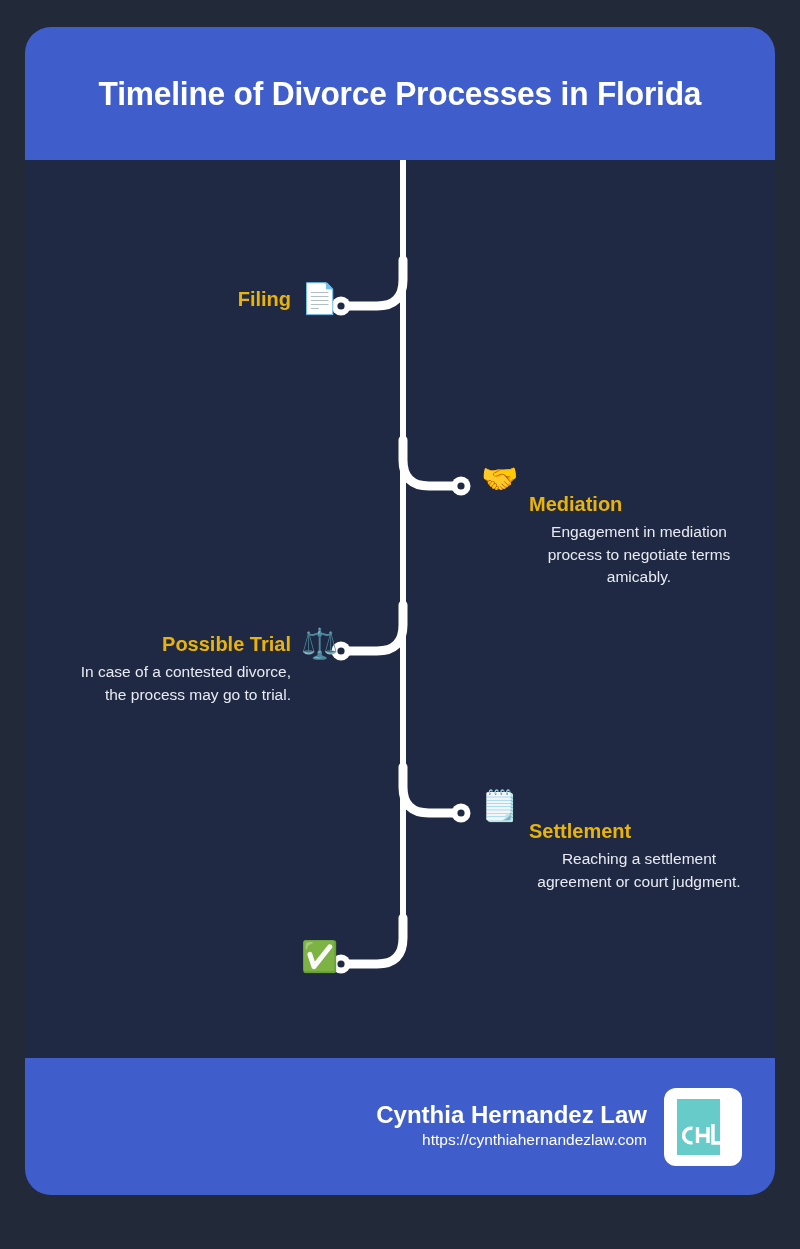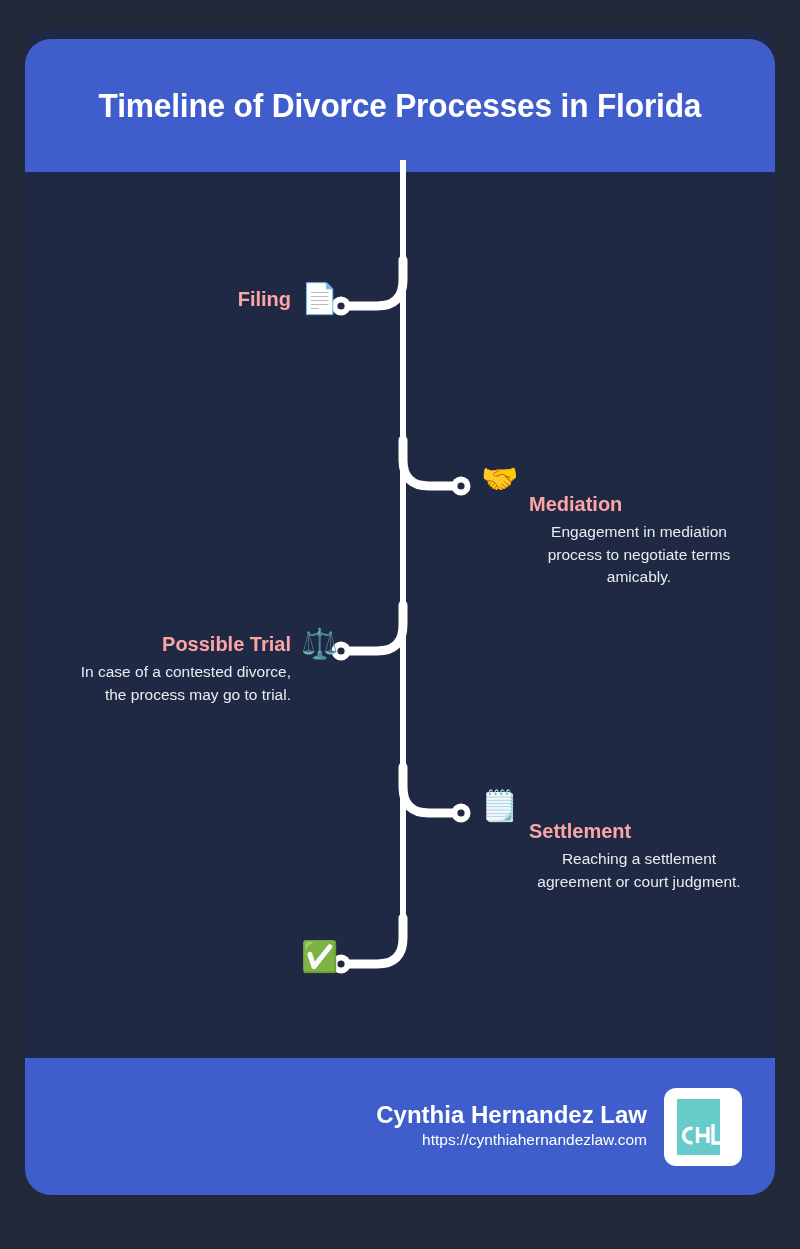--- a/index.html
+++ b/index.html
@@ -24,21 +24,21 @@
     width: 750px;
     height: 1168px;
     background: #202943;
     border-radius: 26px;
   }
 
   
   #header {
     position: absolute;
     left: 0;
-    top: 12px;
+    top: 0;
     width: 750px;
     height: 133px;
     background: #3f5ecb;
     border-radius: 26px 26px 0 0;
     display: flex;
     align-items: center;
     justify-content: center;
   }
 
   #header-title {
@@ -88,21 +88,21 @@
     flex-direction: row;
     text-align: left;
   }
 
   .tl-texts { display: flex; flex-direction: column; }
 
   .tl-item.left .tl-texts  { align-items: flex-end; }
   .tl-item.right .tl-texts { align-items: flex-start; margin-top: 25px; }
 
   .tl-title {
-    color: #fca5a5;
+    color: #eab308;
     font-size: 20px;
     font-weight: bold;
     line-height: 24px;
     white-space: nowrap;
   }
 
   .tl-desc {
     color: #e8ebf2;
     font-size: 15.5px;
     line-height: 22.5px;

